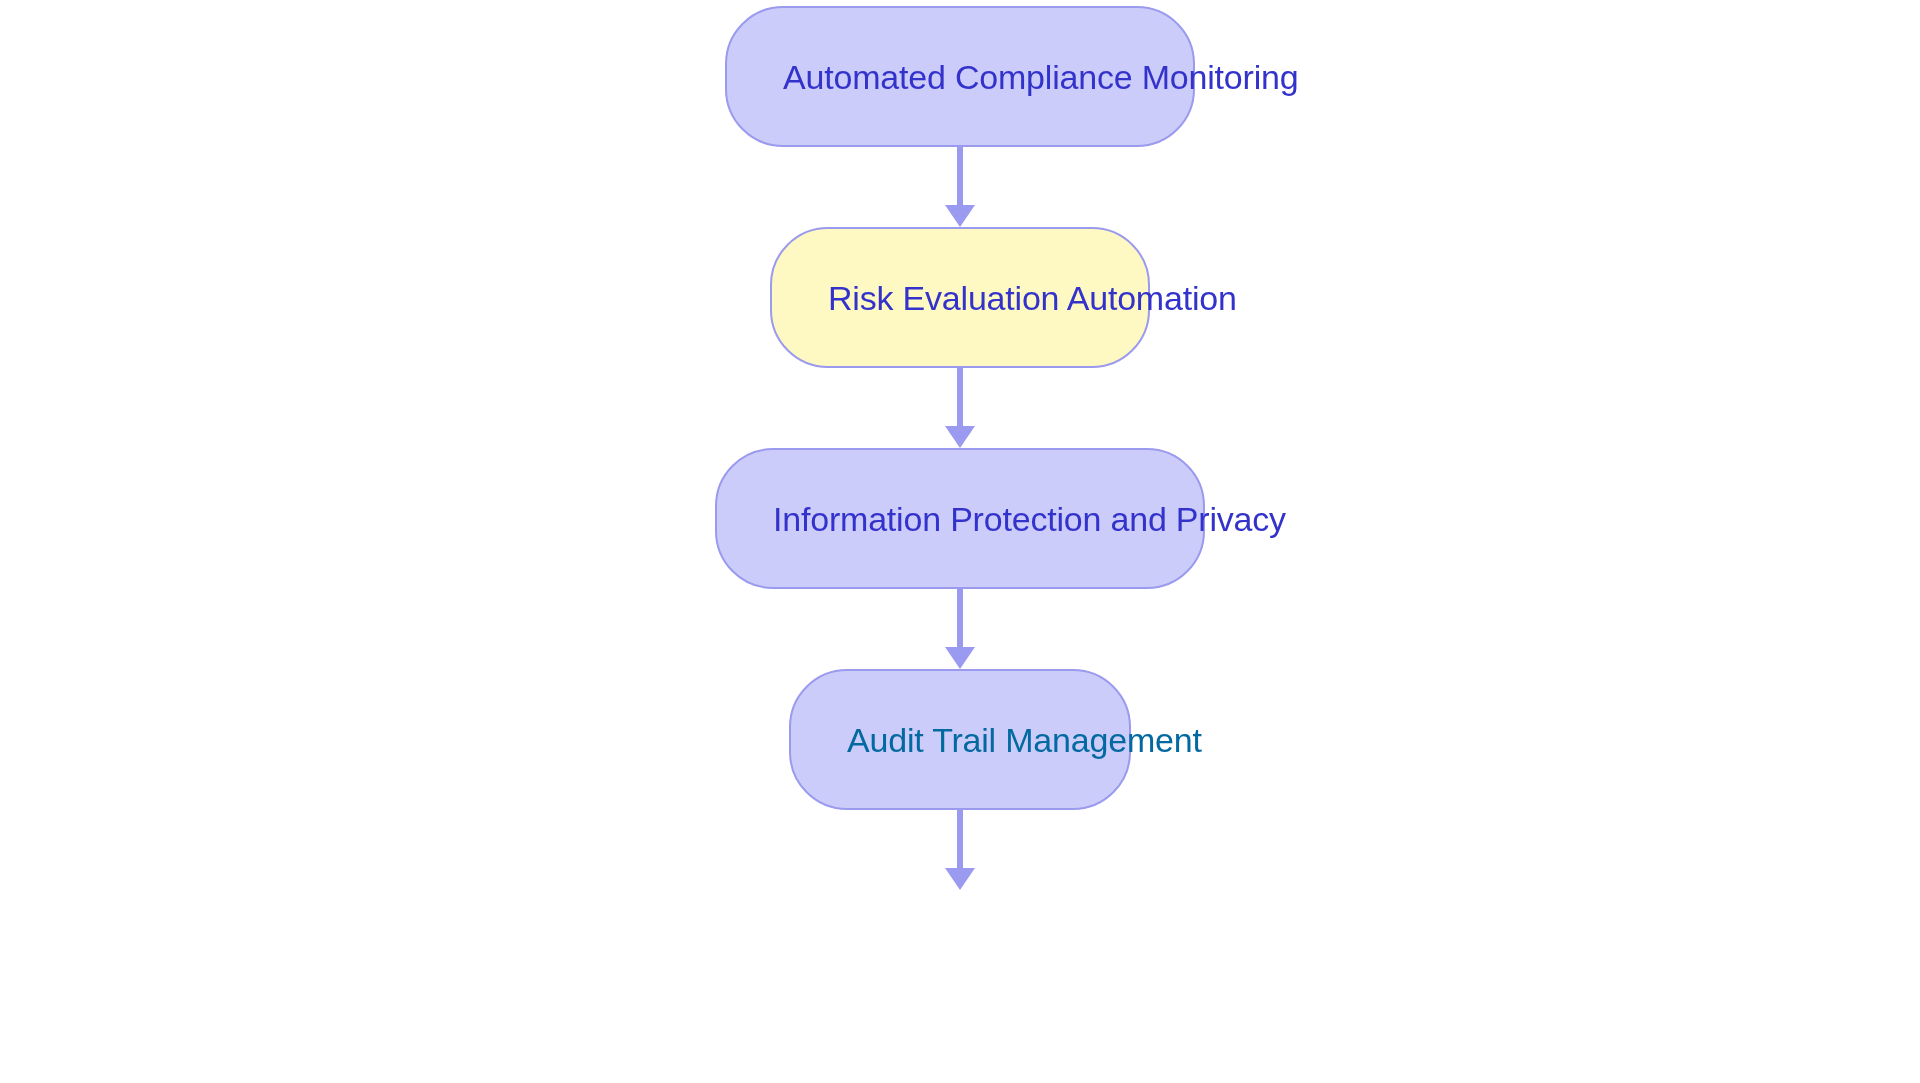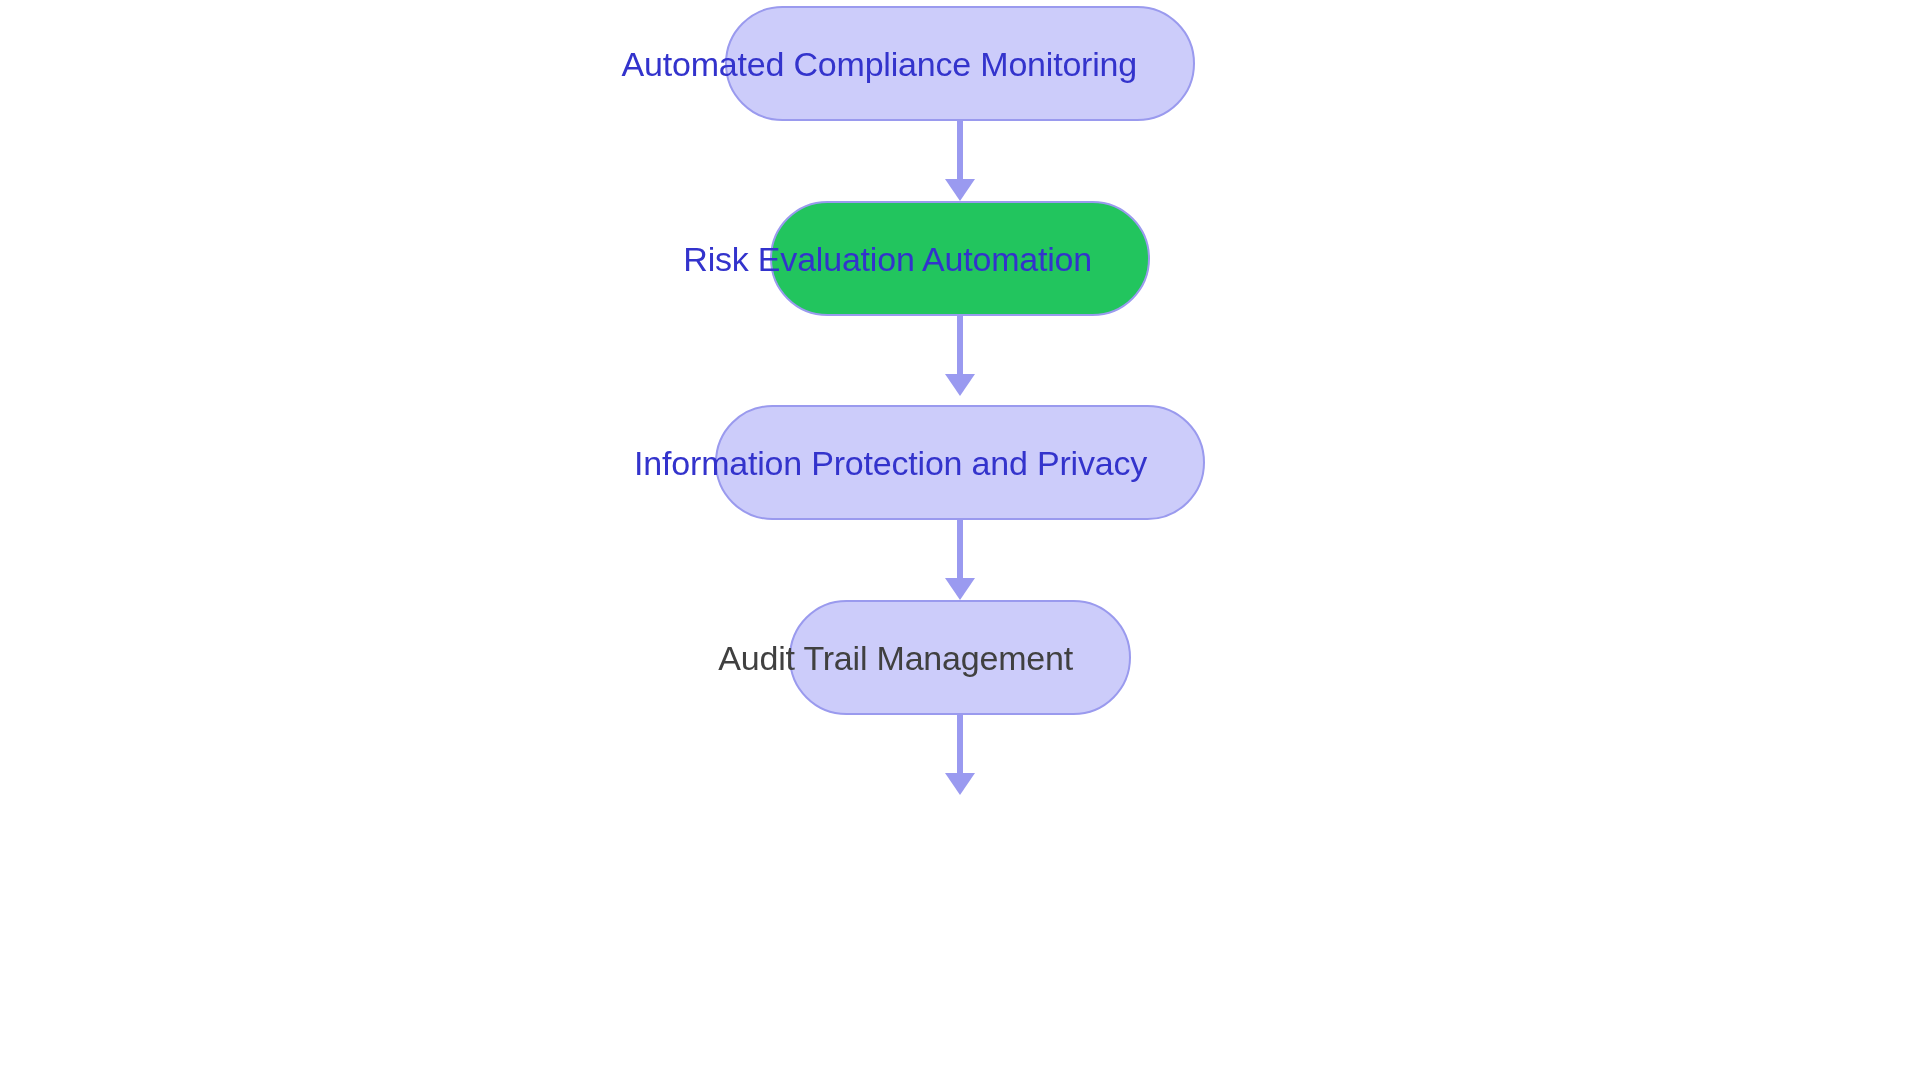--- a/index.html
+++ b/index.html
@@ -28,27 +28,27 @@
     width: 1920px;
     height: 1083px;
     display: flex;
     flex-direction: column;
     align-items: center;
     justify-content: flex-start;
   }
 
   .node {
     box-sizing: border-box;
-    height: 115px;
+    height: 141px;
     border-radius: 58px;
     background: #ccccfa;
     border: 2px solid #8b5cf6;
     display: flex;
     align-items: center;
-    justify-content: flex-end;
+    justify-content: flex-start;
     padding: 0 56px;
     flex: 0 0 auto;
   }
 
   .node-label {
     color: #3333cc;
     font-size: 34px;
     font-family: "Liberation Sans", sans-serif;
     font-weight: 400;
     white-space: nowrap;
@@ -101,40 +101,40 @@
 
     <div class="node n0" style="background: rgb(204, 204, 250); border-color: rgb(154, 154, 238);">
       <span class="node-label" style="color: rgb(51, 51, 204);">Automated Compliance Monitoring</span>
     </div>
 
     <div class="connector c0">
       <div class="connector-line" style="background: rgb(154, 154, 240);"></div>
       <div class="connector-head" style="border-top-color: rgb(154, 154, 240);"></div>
     </div>
 
-    <div class="node n1" style="background: #22c55e; border-color: rgb(154, 154, 238);">
+    <div class="node n1" style="background: #fef9c3; border-color: rgb(154, 154, 238);">
       <span class="node-label" style="color: rgb(51, 51, 204);">Risk Evaluation Automation</span>
     </div>
 
     <div class="connector c1">
       <div class="connector-line" style="background: rgb(154, 154, 240);"></div>
       <div class="connector-head" style="border-top-color: rgb(154, 154, 240);"></div>
     </div>
 
-    <div class="node n2" style="background: rgb(204, 204, 250); border-color: rgb(154, 154, 238); margin-top: 9px;">
+    <div class="node n2" style="background: rgb(204, 204, 250); border-color: rgb(154, 154, 238);">
       <span class="node-label" style="color: rgb(51, 51, 204);">Information Protection and Privacy</span>
     </div>
 
     <div class="connector c2">
       <div class="connector-line" style="background: rgb(154, 154, 240);"></div>
       <div class="connector-head" style="border-top-color: rgb(154, 154, 240);"></div>
     </div>
 
     <div class="node n3" style="background: rgb(204, 204, 250); border-color: rgb(154, 154, 238);">
-      <span class="node-label" style="color: #404040;">Audit Trail Management</span>
+      <span class="node-label" style="color: #0369a1;">Audit Trail Management</span>
     </div>
 
     <div class="connector c3">
       <div class="connector-line" style="background: rgb(154, 154, 240);"></div>
       <div class="connector-head" style="border-top-color: rgb(154, 154, 240);"></div>
     </div>
 
 
   </div>
 </div>

